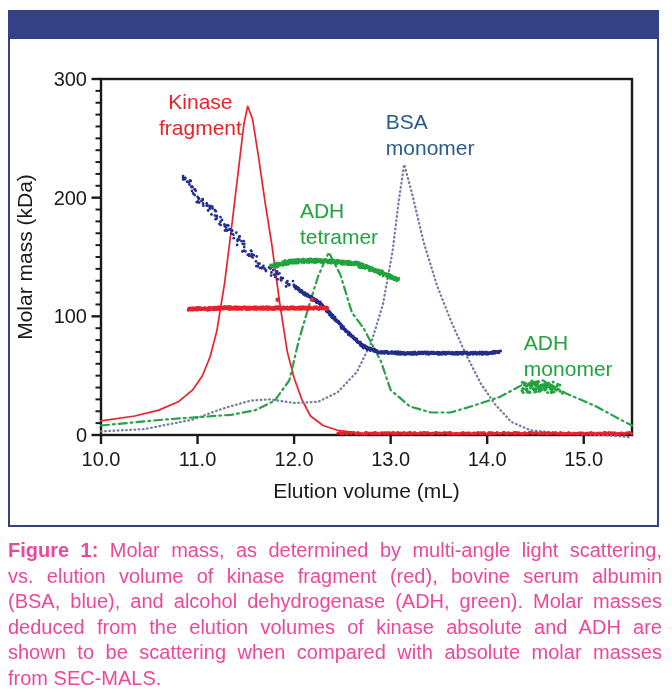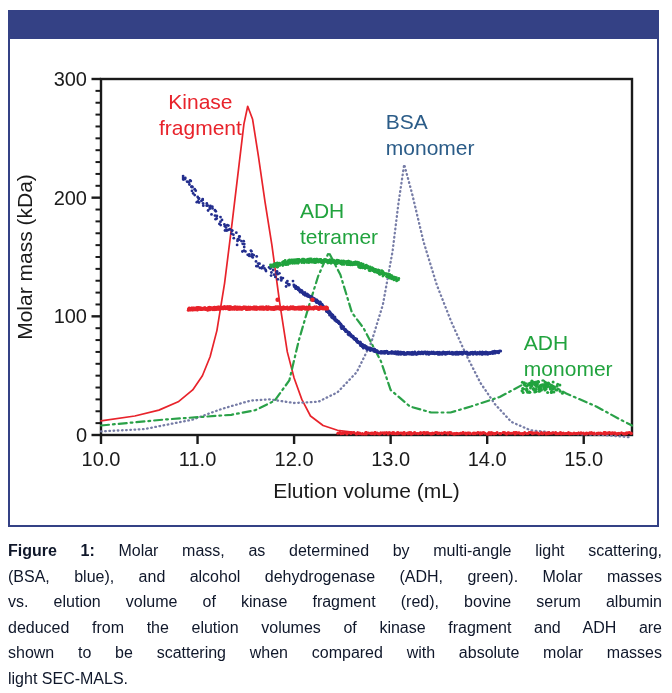--- a/index.html
+++ b/index.html
@@ -9,21 +9,21 @@
   }
   .figure-frame{
     position:absolute;left:8px;top:10px;width:651px;height:517px;
     border:2px solid #344185;background:#fff;box-sizing:border-box;
   }
   .header-bar{width:100%;height:27px;background:#344185;}
   svg{display:block;}
   svg text{font-family:"Liberation Sans",sans-serif;}
   .caption{
     position:absolute;left:8px;top:538px;width:654px;
-    font-size:16px;line-height:25.6px;color:#0f172a;
+    font-size:20px;line-height:25.6px;color:#ec4899;
   }
   .cap-line{text-align:justify;}
   .cap-line.just{text-align-last:justify;}
   .cap-line b{font-weight:700;}
 </style>
 </head>
 <body>
 
 <div>
   <div class="figure-frame">
@@ -2049,19 +2049,19 @@
           <circle cx="621.0" cy="394.0" r="1.5"></circle>
         </g>
         <text x="190.44181818181812" y="69.66666666666669" text-anchor="middle" fill="#e8232b" font-size="21"><tspan x="190.44181818181812" dy="0">Kinase</tspan><tspan x="190.44181818181812" dy="26">fragment</tspan></text>
         <text x="289.88363636363647" y="178.84" text-anchor="start" fill="#21a33e" font-size="21"><tspan x="289.88363636363647" dy="0">ADH</tspan><tspan x="289.88363636363647" dy="26">tetramer</tspan></text>
         <text x="375.80909090909086" y="89.83999999999997" text-anchor="start" fill="#2b5c88" font-size="21"><tspan x="375.80909090909086" dy="0">BSA</tspan><tspan x="375.80909090909086" dy="26">monomer</tspan></text>
         <text x="513.869090909091" y="310.56" text-anchor="start" fill="#21a33e" font-size="21"><tspan x="513.869090909091" dy="0">ADH</tspan><tspan x="513.869090909091" dy="26">monomer</tspan></text>
       </svg>
   </div>
   <div class="caption" id="caption">
       <div class="cap-line just"><b>Figure 1:</b> Molar mass, as determined by multi-angle light scattering,</div>
+      <div class="cap-line just">vs. elution volume of kinase fragment (red), bovine serum albumin</div>
       <div class="cap-line just">(BSA, blue), and alcohol dehydrogenase (ADH, green). Molar masses</div>
-      <div class="cap-line just">vs. elution volume of kinase fragment (red), bovine serum albumin</div>
-      <div class="cap-line just">deduced from the elution volumes of kinase fragment and ADH are</div>
+      <div class="cap-line just">deduced from the elution volumes of kinase absolute and ADH are</div>
       <div class="cap-line just">shown to be scattering when compared with absolute molar masses</div>
-      <div class="cap-line">light SEC-MALS.</div>
+      <div class="cap-line">from SEC-MALS.</div>
     </div>
 </div>
 
 </body></html>

